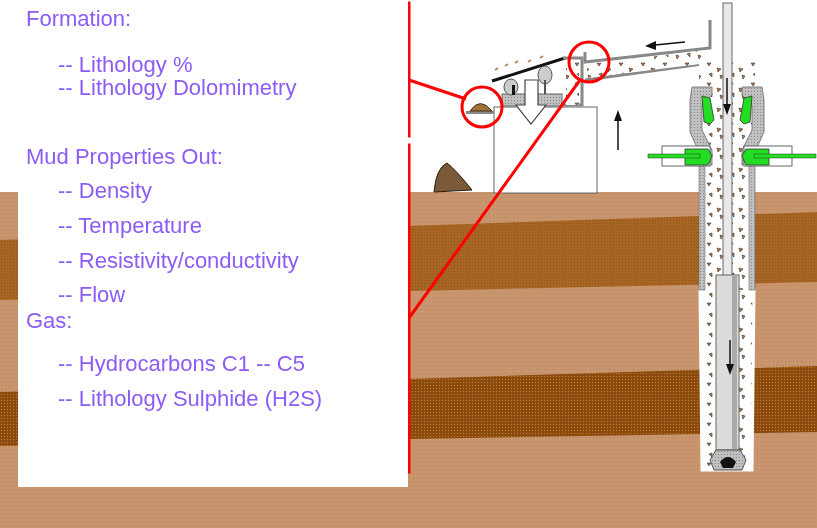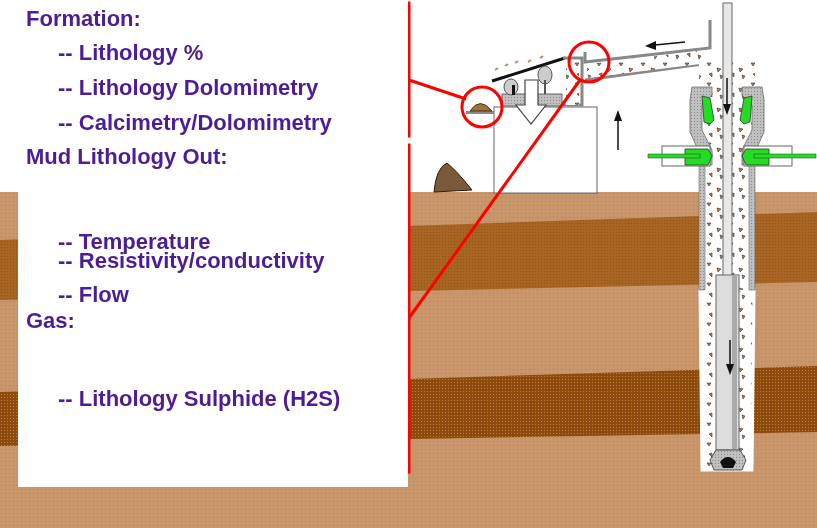--- a/index.html
+++ b/index.html
@@ -1,19 +1,19 @@
 <!DOCTYPE html>
 <html><head>
 <meta charset="utf-8">
 <style>
   html, body { margin:0; padding:0; }
   body { width:817px; height:528px; position:relative; overflow:hidden; background:#ffffff; font-family:"Liberation Sans", sans-serif; }
   #diagram { position:absolute; left:0; top:0; width:817px; height:528px; }
   .textpanel { position:absolute; left:18px; top:0; width:390px; height:487px; background:#ffffff; }
-  .line { position:absolute; left:0; white-space:nowrap; font-weight:bold; color:#4c1d95; font-size:22px; line-height:34px; }
+  .line { position:absolute; left:0; white-space:nowrap; font-weight:normal; color:#8b5cf6; font-size:22px; line-height:34px; }
   .heading { left:8px; }
   .item { left:40px; }
 </style>
 </head>
 <body>
 
 <svg id="diagram" width="817" height="528" viewBox="0 0 817 528" xmlns="http://www.w3.org/2000/svg">
   <defs>
     <pattern id="soilLight" width="4" height="4" patternUnits="userSpaceOnUse">
       <rect width="4" height="4" fill="#c8966a"></rect>
@@ -129,24 +129,25 @@
   </g>
   <g stroke="#ff0000" stroke-width="3" fill="none">
     <path d="M390 145 L409 145 L409 472 L390 472"></path>
     <line x1="409" y1="318" x2="580" y2="80"></line>
     <circle cx="589" cy="62" r="20"></circle>
   </g>
 </svg>
 
 <div class="textpanel">
   <div class="line heading" style="top:2px">Formation:</div>
-  <div class="line item" style="top:36px">-- Lithology  %</div>
+  <div class="line item" style="top:48px">-- Lithology  %</div>
   <div class="line item" style="top:71px">-- Lithology Dolomimetry</div>
-  <div class="line item" style="top:106px">-- Calcimetry/Dolomimetry</div>
 
-  <div class="line heading" style="top:140px">Mud Lithology Out:</div>
-  <div class="line item" style="top:225px">-- Temperature</div>
+  <div class="line heading" style="top:140px">Mud Properties Out:</div>
+  <div class="line item" style="top:174px">-- Density</div>
+  <div class="line item" style="top:209px">-- Temperature</div>
   <div class="line item" style="top:244px">-- Resistivity/conductivity</div>
   <div class="line item" style="top:278px">-- Flow</div>
 
   <div class="line heading" style="top:304px">Gas:</div>
+  <div class="line item" style="top:347px">-- Hydrocarbons C1 -- C5</div>
   <div class="line item" style="top:382px">-- Lithology Sulphide (H2S)</div>
 </div>
 
 </body></html>

